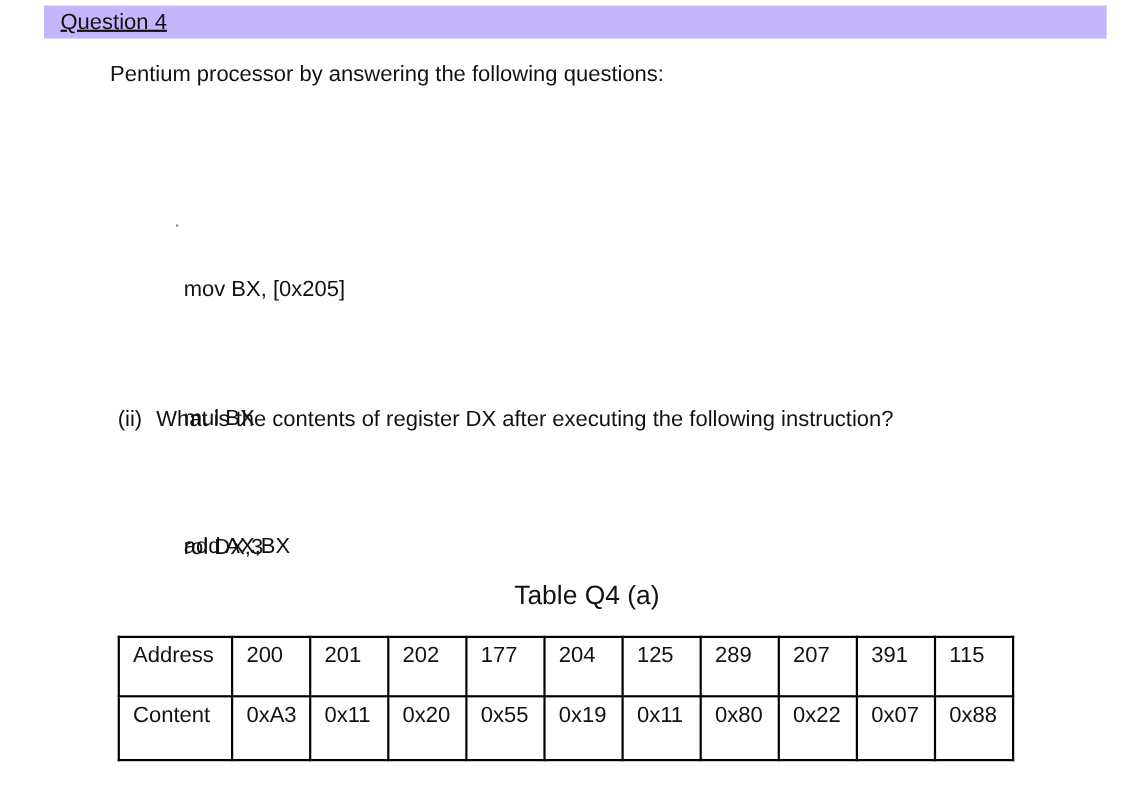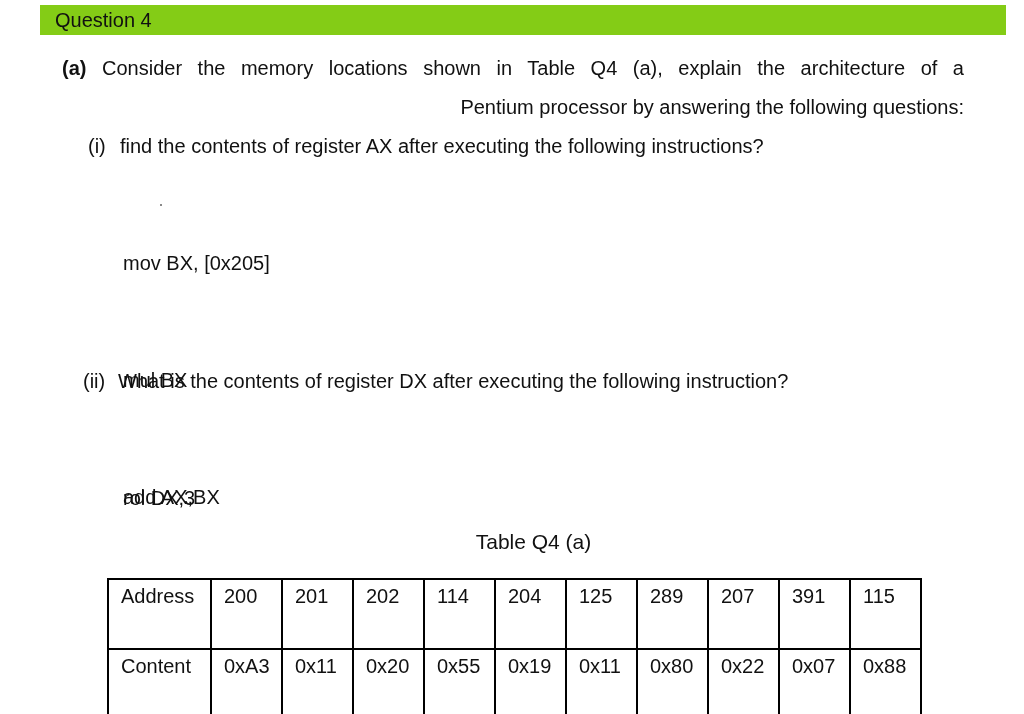--- a/index.html
+++ b/index.html
@@ -36,95 +36,92 @@
     width: 902px;
     font-size: 20px;
     line-height: 39px;
   }
   .para-a .line1 {
     text-align: justify;
     text-align-last: justify;
   }
   .para-a .line2 {
     margin-left: 38px;
-    text-align: right;
+    text-align: left;
   }
   .b { font-weight: bold; }
   .sub-q {
     position: absolute;
     font-size: 20px;
     line-height: 39px;
     white-space: nowrap;
   }
   .sub-i  { top: 127px; left: 88px; }
   .sub-ii { top: 362px; left: 83px; }
   .sub-q .lab { display: inline-block; }
   .sub-i .lab  { min-width: 32px; }
-  .sub-ii .lab { min-width: 35px; }
+  .sub-ii .lab { min-width: 35px; margin-left: 24px; }
   .codeblock {
     position: absolute;
     font-size: 20px;
     line-height: 39px;
     white-space: pre;
+    margin-left: 44px;
   }
   .code-i  { top: 166px; left: 123px; }
   .code-ii { top: 401px; left: 123px; }
   .tbl-caption {
     position: absolute;
     top: 522px;
     left: 62px;
     width: 943px;
     text-align: center;
-    font-size: 21px;
+    font-size: 24px;
     line-height: 39px;
   }
   table.mem {
     position: absolute;
     top: 578px;
     left: 107px;
     border-collapse: collapse;
     table-layout: fixed;
   }
   table.mem td {
     border: 2px solid #000000;
     font-size: 20px;
     vertical-align: top;
-    padding: 5px 0 16px 12px;
+    padding: 5px 0 0 12px;
     overflow: hidden;
   }
   table.mem col.c-label { width: 103px; }
   table.mem col.c-val   { width: 71px;  }
   table.mem tr.r-addr    td { height: 47px; }
   table.mem tr.r-content td { height: 51px; margin-left: 15px; }
   .dot {
     position: absolute;
     left: 160px;
     top: 204px;
     width: 2px;
     height: 2px;
     background: #8a8a8a;
   }
 </style>
 </head>
 <body>
 
 <div class="page">
 
-  <div class="qbar" style="background: #84cc16;">
+  <div class="qbar" style="background: #c4b5fd; text-decoration: underline;">
     <span>Question 4</span>
   </div>
 
   <div class="para-a">
-    <div class="line1"><span class="b">(a)</span> <span>Consider the memory locations shown in Table Q4 (a), explain the architecture of a</span></div>
     <div class="line2">Pentium processor by answering the following questions:</div>
   </div>
 
-  <div class="sub-q sub-i">
-    <span class="lab">(i)</span><span>find the contents of register AX after executing the following instructions?</span>
-  </div>
 
   <div class="codeblock code-i">
     <div>mov BX, [0x205]</div>
     <div>mul BX</div>
     <div>add AX,BX</div>
   </div>
 
   <div class="dot"></div>
 
   <div class="sub-q sub-ii">
@@ -150,21 +147,21 @@
         <col class="c-val">
         <col class="c-val">
         <col class="c-val">
     </colgroup>
     <tbody>
       <tr class="r-addr">
         <td>Address</td>
         <td>200</td>
         <td>201</td>
         <td>202</td>
-        <td>114</td>
+        <td>177</td>
         <td>204</td>
         <td>125</td>
         <td>289</td>
         <td>207</td>
         <td>391</td>
         <td>115</td>
       </tr>
       <tr class="r-content">
         <td>Content</td>
         <td>0xA3</td>

